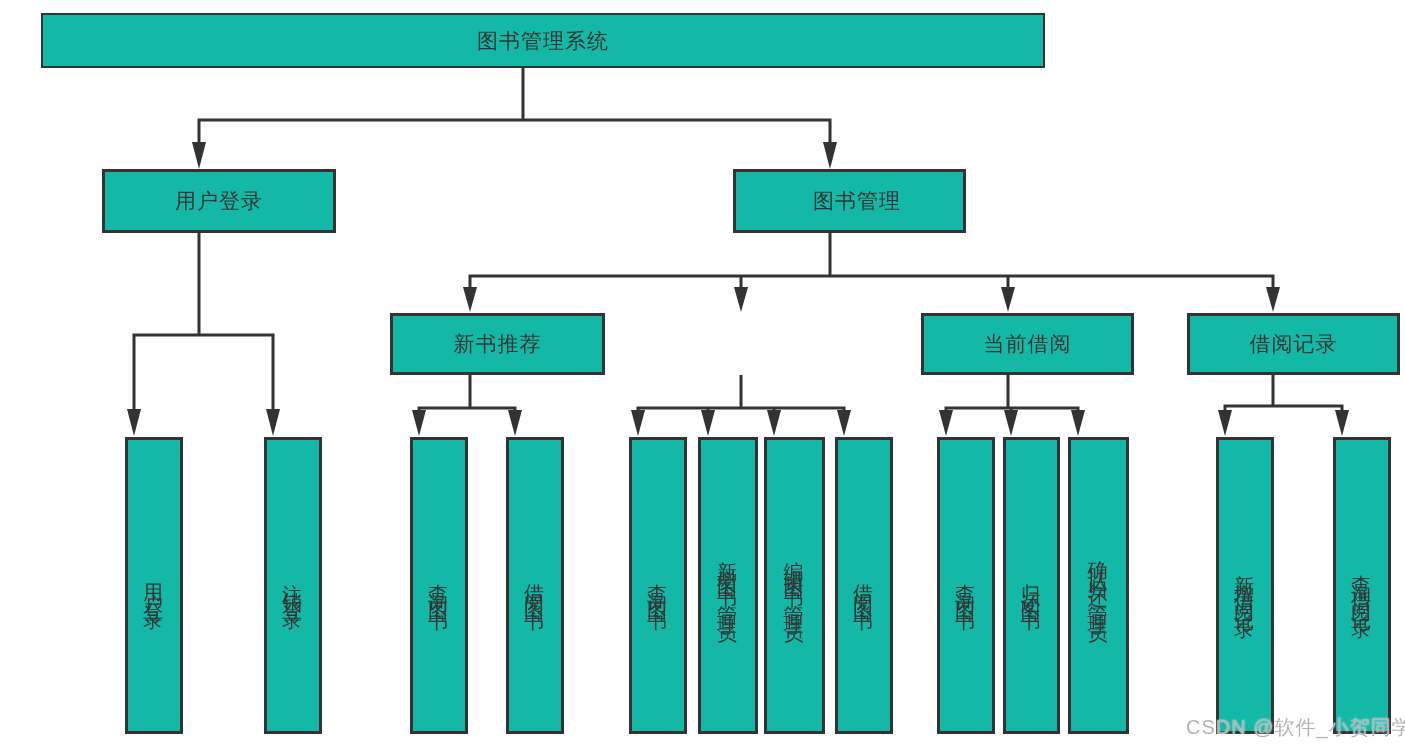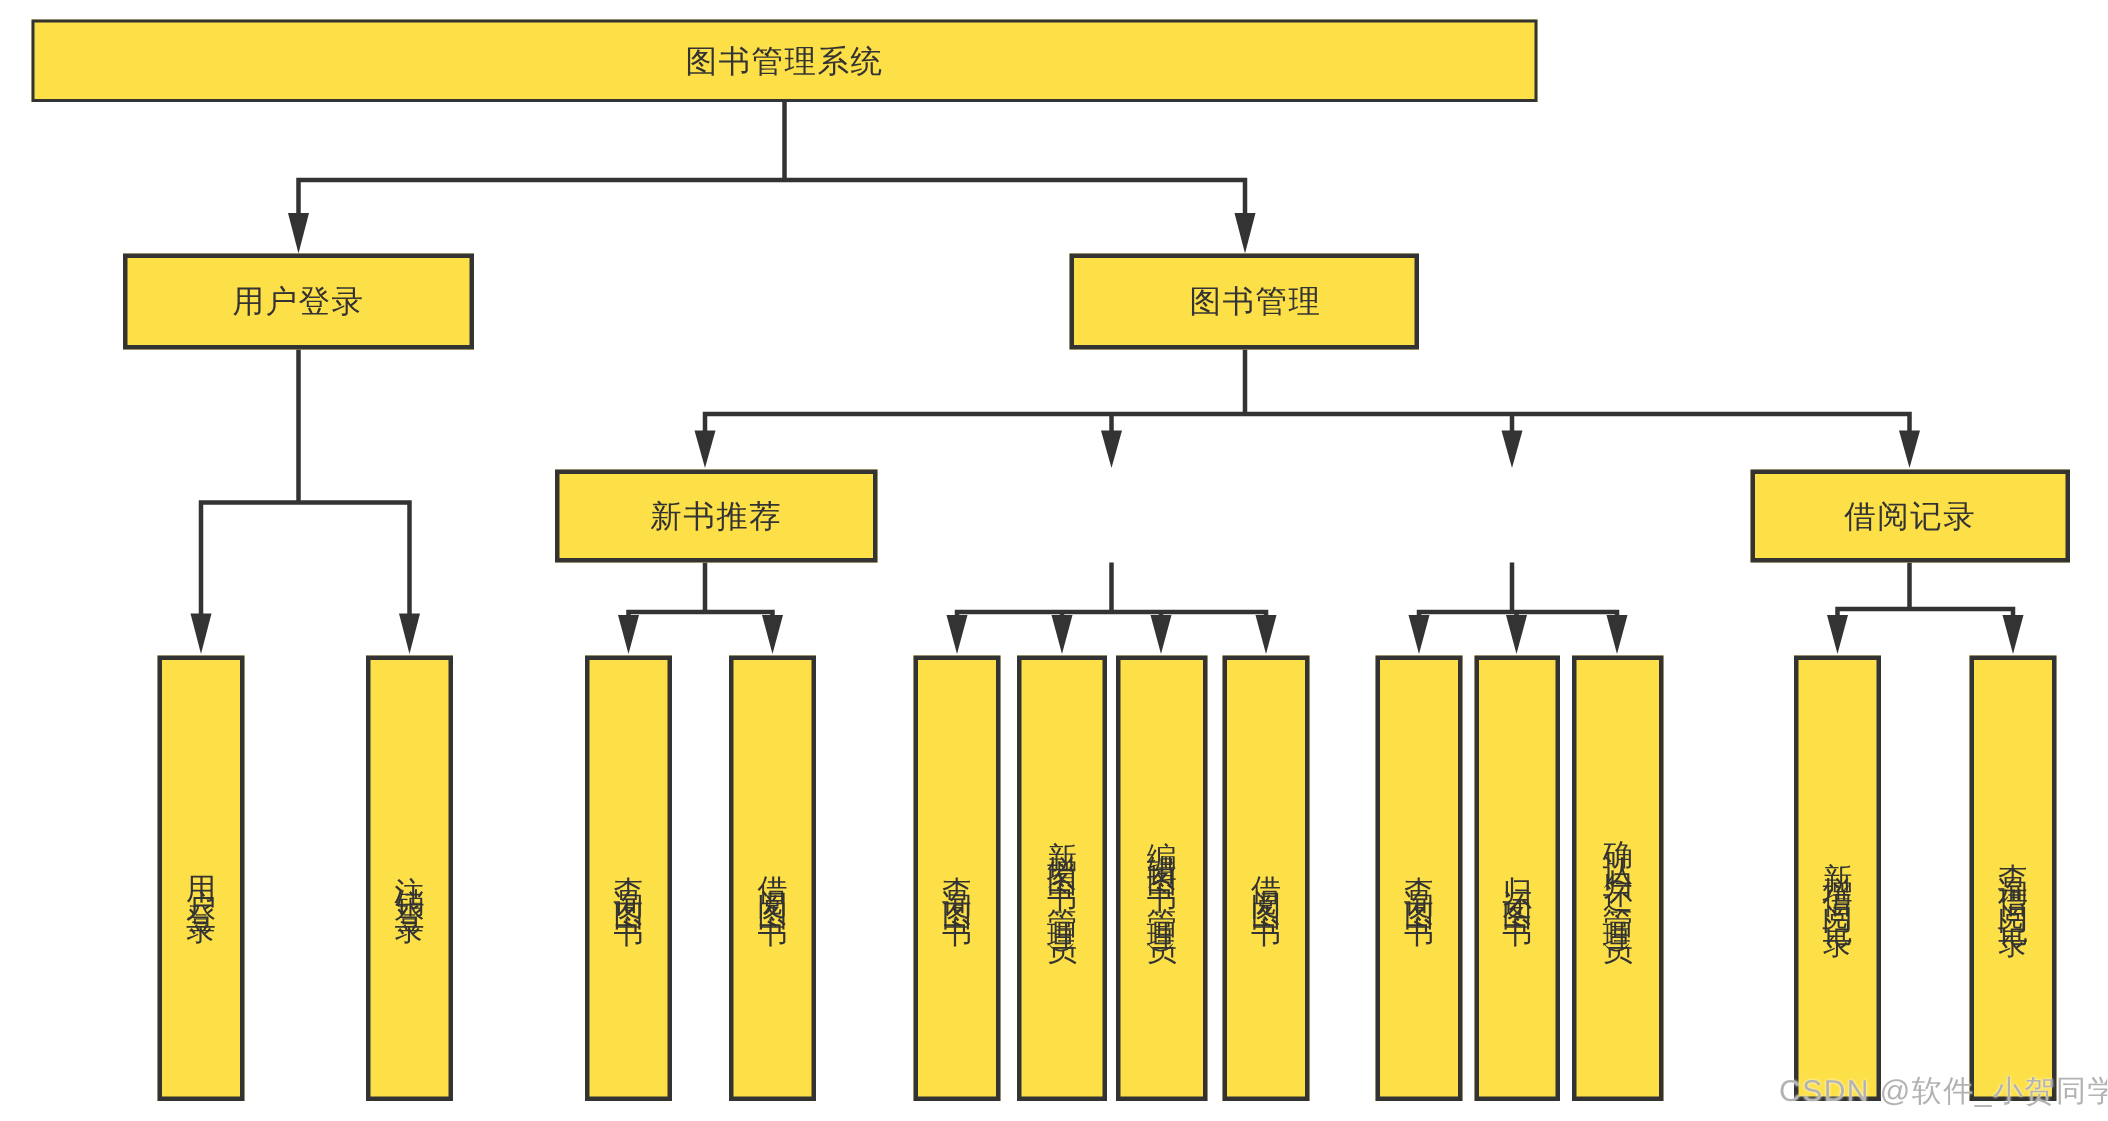--- a/index.html
+++ b/index.html
@@ -18,30 +18,31 @@
   svg.connectors {
     position: absolute;
     left: 0; top: 0;
     width: 1405px;
     height: 747px;
     z-index: 1;
   }
   .node {
     position: absolute;
     box-sizing: border-box;
-    background: #fde047;
+    background: #14b8a6;
     border: 3px solid #333333;
     color: #333333;
     display: flex;
     align-items: center;
     justify-content: center;
     z-index: 2;
     font-size: 21px;
     letter-spacing: 1px;
     white-space: nowrap;
+    margin-left: 20px;
   }
   .node.root { border-width: 2px; }
   .node.leaf {
     writing-mode: vertical-rl;
     text-orientation: upright;
     font-size: 20px;
     letter-spacing: 9px;
     white-space: normal;
   }
   
@@ -144,20 +145,21 @@
       <polygon points="1335,410 1349,410 1342,436"></polygon>
     </g>
   </svg>
 
   <div class="node root" id="n-root">图书管理系统</div>
 
   <div class="node" id="n-l2a">用户登录</div>
   <div class="node" id="n-l2b">图书管理</div>
 
   <div class="node" id="n-l3a">新书推荐</div>
+  <div class="node" id="n-l3c">当前借阅</div>
   <div class="node" id="n-l3d">借阅记录</div>
 
   <div class="node leaf" id="n-g1a">用户登录</div>
   <div class="node leaf" id="n-g1b">注销登录</div>
 
   <div class="node leaf" id="n-g2a">查询图书</div>
   <div class="node leaf" id="n-g2b">借阅图书</div>
 
   <div class="node leaf" id="n-g3a">查询图书</div>
   <div class="node leaf" id="n-g3b">新增图书（管理员）</div>

